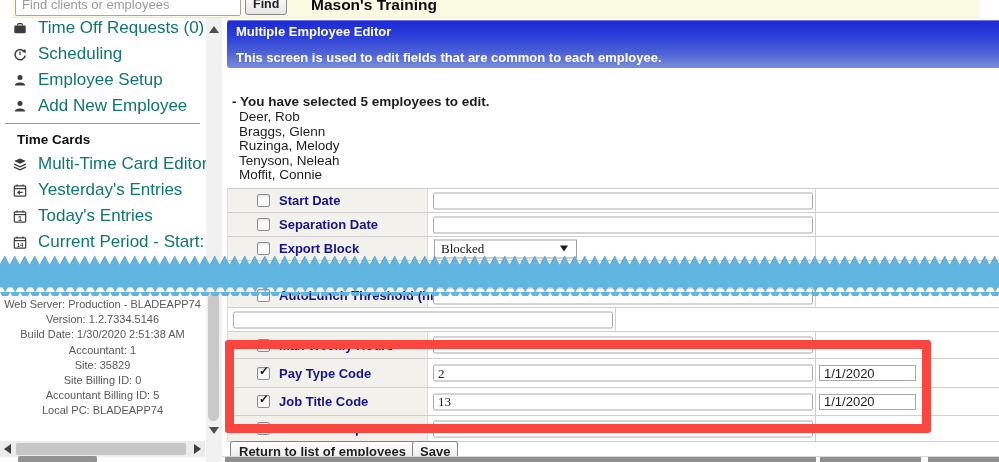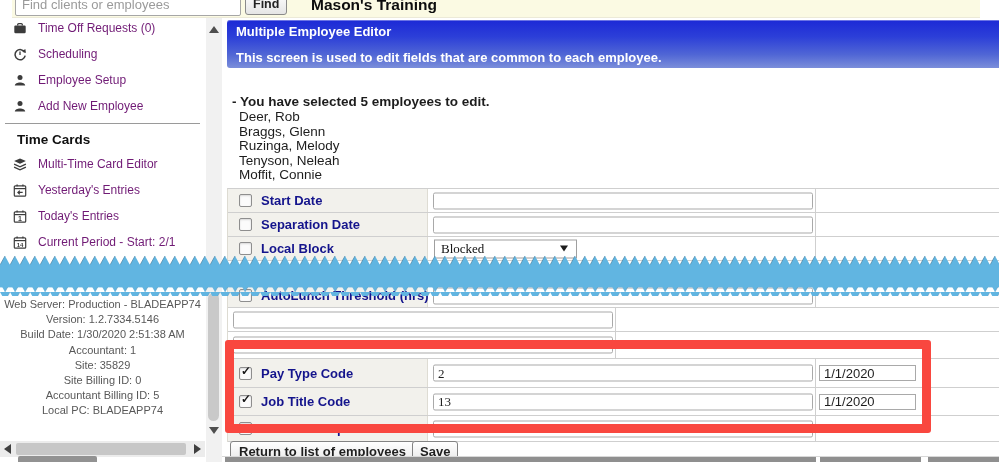--- a/index.html
+++ b/index.html
@@ -17,21 +17,21 @@
              font-weight:700; color:#222; background:linear-gradient(#fefefe,#e5e5e5);
              border:1px solid #8a8a8a; border-radius:3px; font-family:inherit; }
   .apptitle { position:absolute; left:299px; top:-4px; font-size:15.5px; font-weight:700; color:#0d0d0d; }
 
   
   .sidebar { position:absolute; left:0; top:17px; width:205px; height:445px; background:#fff; z-index:1; }
   .nav { position:absolute; top:-2px; left:0; right:0; }
   .navitem { height:26px; display:flex; align-items:center; padding-left:12px; cursor:pointer; }
   .navitem .ic { width:15px; height:14px; display:flex; align-items:center; justify-content:center;
                  margin-right:11px; flex:0 0 15px; }
-  .navitem .lbl { font-size:12px; color:#701a75; white-space:nowrap; }
+  .navitem .lbl { font-size:17px; color:#0f766e; white-space:nowrap; }
   .navdivider { height:1px; background:#9a9a9a; margin:4px 5px 3px 5px; }
   .navheader { height:24px; display:flex; align-items:center; padding-left:17px; font-size:13.5px;
                font-weight:700; color:#111; }
   .serverinfo { position:absolute; top:280px; left:0; width:205px; text-align:center; font-size:11px;
                 color:#585858; line-height:15.2px; }
 
   
   .vscroll { position:absolute; left:206px; top:17px; width:16px; height:445px; background:#f1f1f1; z-index:2; }
   .vthumb  { position:absolute; left:2px; top:276px; width:11px; height:128px; background:#c9c9c9; border-radius:6px; }
   .tri-up   { width:0; height:0; border-left:5px solid transparent; border-right:5px solid transparent;
@@ -55,21 +55,21 @@
   .bluepanel .t1 { position:absolute; left:9px; top:4px;  font-size:13px; font-weight:700; }
   .bluepanel .t2 { position:absolute; left:9px; top:30px; font-size:13px; font-weight:700; }
   .selline { position:absolute; left:10px; top:77px; font-size:13.5px; color:#1d1d1d;font-weight:bold; }
   .emplist { position:absolute; left:17px; top:93px; font-size:13.5px; color:#1d1d1d; line-height:14.6px; }
 
   .ftable { position:absolute; left:5px; right:0; border-left:1px solid #dddbd2; }
   .ftable.toptable { top:171px; border-top:1px solid #cfcfcf; }
   .ftable.bottomtable { top:267px; }
   .frow { display:flex; border-bottom:1px solid #cfcfcf; }
   .fcell-label { width:200px; background:#f2f1ec; border-right:1px solid #dedcd3; display:flex;
-                 align-items:center; padding-left:11px; box-sizing:border-box; flex:0 0 200px; }
+                 align-items:center; padding-left:29px; box-sizing:border-box; flex:0 0 200px; }
   .fcell-input { width:388px; flex:0 0 388px; position:relative; border-right:1px solid #cfcfcf; box-sizing:border-box;font-family:Liberation Serif, serif; }
   .fcell-date  { flex:1; position:relative; }
   .flabel { font-size:13px; font-weight:700; color:#14148c; margin-left:9px; white-space:nowrap; }
   .cb { width:11px; height:11px; border:1px solid #8e8e8e; background:#fbfbfb; border-radius:2px;
         position:relative; flex:0 0 11px; box-shadow:inset 0 1px 2px rgba(0,0,0,.14); cursor:pointer; }
   .cb.checked::after { content:"✓"; position:absolute; left:1px; top:-4px; font-size:12px; font-weight:700; color:#161616; }
   .tinput { position:absolute; left:5px; top:50%; transform:translateY(-50%); width:370px; height:15px;
             border:1px solid #a9a9a9; border-radius:2px; font-size:13px; padding:0 4px; color:#1d1d1d;
             font-family:inherit; }
   .dinput { position:absolute; left:3px; top:50%; transform:translateY(-50%); width:87px; height:14px;
@@ -265,21 +265,21 @@
         </div>
         <div class="fcell-input">
           <input class="tinput" value="" style="">
         </div>
         <div class="fcell-date"></div>
       </div>
 
       <div class="frow" style="height:23px">
         <div class="fcell-label">
           <span class="cb"></span>
-          <span class="flabel">Local Block</span>
+          <span class="flabel">Export Block</span>
         </div>
         <div class="fcell-input">
           <div class="fselect">
             <span>Blocked</span>
             <span class="selarrow"></span>
           </div>
         </div>
         <div class="fcell-date"></div>
       </div>
     </div>
@@ -297,20 +297,24 @@
       </div>
 
       <div class="frow" style="height:23px">
         <div class="fcell-input">
           <input class="tinput" value="" style="">
         </div>
         <div class="fcell-date"></div>
       </div>
 
       <div class="frow" style="height:26px">
+        <div class="fcell-label">
+          <span class="cb"></span>
+          <span class="flabel">Max Weekly Hours</span>
+        </div>
         <div class="fcell-input">
           <input class="tinput" value="" style="">
         </div>
         <div class="fcell-date"></div>
       </div>
 
       <div class="frow" style="height:28px">
         <div class="fcell-label">
           <span class="cb checked"></span>
           <span class="flabel">Pay Type Code</span>

